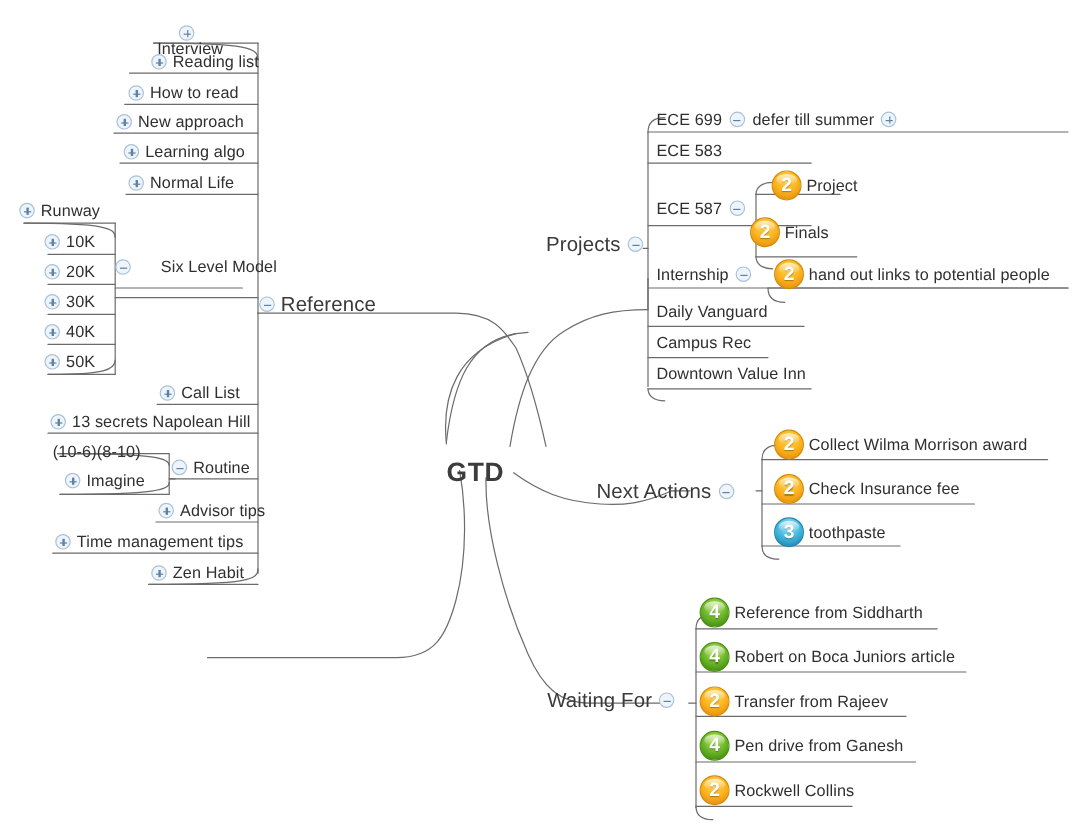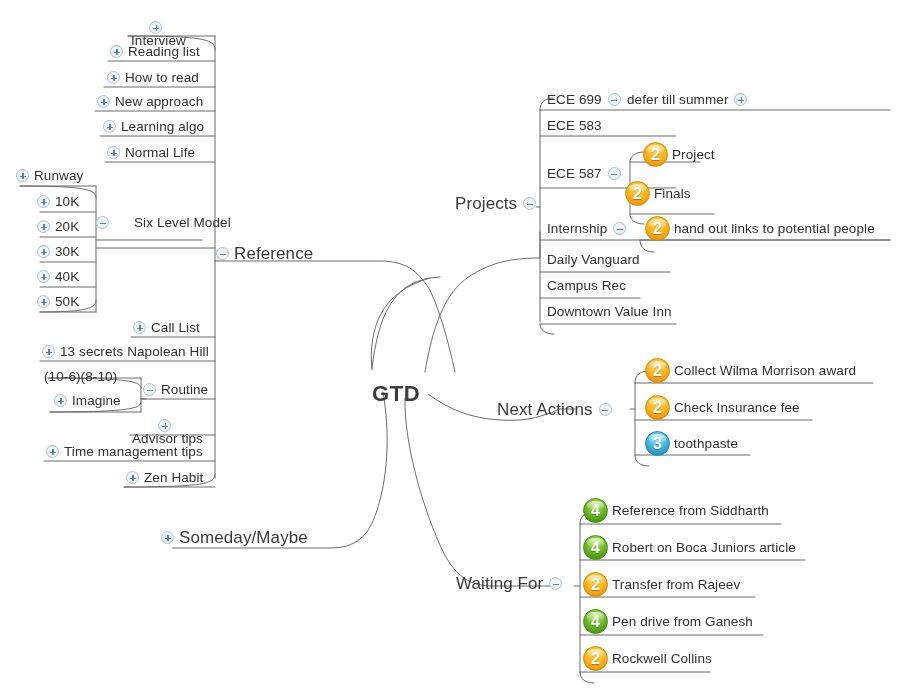--- a/index.html
+++ b/index.html
@@ -197,21 +197,21 @@
 
   <div class="node big" style="left:216px;top:245px;">
     <span class="tog minus pre"></span>
     <span class="lbl">Reference</span>
   </div>
 
   <div class="node" style="left:131px;top:21px;flex-direction:column;">
     <span class="tog plus pre"></span>
     <span class="lbl">Interview</span>
   </div>
-  <div class="node" style="left:110px;top:45px;">
+  <div class="node" style="left:126px;top:45px;">
     <span class="tog plus pre"></span>
     <span class="lbl">Reading list</span>
   </div>
   <div class="node" style="left:107px;top:71px;">
     <span class="tog plus pre"></span>
     <span class="lbl">How to read</span>
   </div>
   <div class="node" style="left:97px;top:95px;">
     <span class="tog plus pre"></span>
     <span class="lbl">New approach</span>
@@ -235,21 +235,21 @@
     <span class="lbl">Call List</span>
   </div>
   <div class="node" style="left:42px;top:345px;">
     <span class="tog plus pre"></span>
     <span class="lbl">13 secrets Napolean Hill</span>
   </div>
   <div class="node" style="left:143px;top:383px;">
     <span class="tog minus pre"></span>
     <span class="lbl">Routine</span>
   </div>
-  <div class="node" style="left:132px;top:419px;flex-direction:column;">
+  <div class="node" style="left:132px;top:419px;">
     <span class="tog plus pre"></span>
     <span class="lbl">Advisor tips</span>
   </div>
   <div class="node" style="left:46px;top:445px;">
     <span class="tog plus pre"></span>
     <span class="lbl">Time management tips</span>
   </div>
   <div class="node" style="left:126px;top:471px;">
     <span class="tog plus pre"></span>
     <span class="lbl">Zen Habit</span>
@@ -281,24 +281,20 @@
   </div>
 
   <div class="node" style="left:44px;top:370px;">
     <span class="lbl">(10-6)(8-10)</span>
   </div>
   <div class="node" style="left:54px;top:394px;">
     <span class="tog plus pre"></span>
     <span class="lbl">Imagine</span>
   </div>
 
-  <div class="node big" style="left:161px;top:529px;">
-    <span class="tog plus pre"></span>
-    <span class="lbl">Someday/Maybe</span>
-  </div>
 
   <div class="node big" style="left:455px;top:195px;justify-content:space-between;">
     <span class="lbl">Projects</span>
     <span class="tog minus post"></span>
   </div>
 
   <div class="node" style="left:547px;top:93px;">
     <span class="lbl">ECE 699</span>
     <span class="tog minus post"></span>
   </div>

